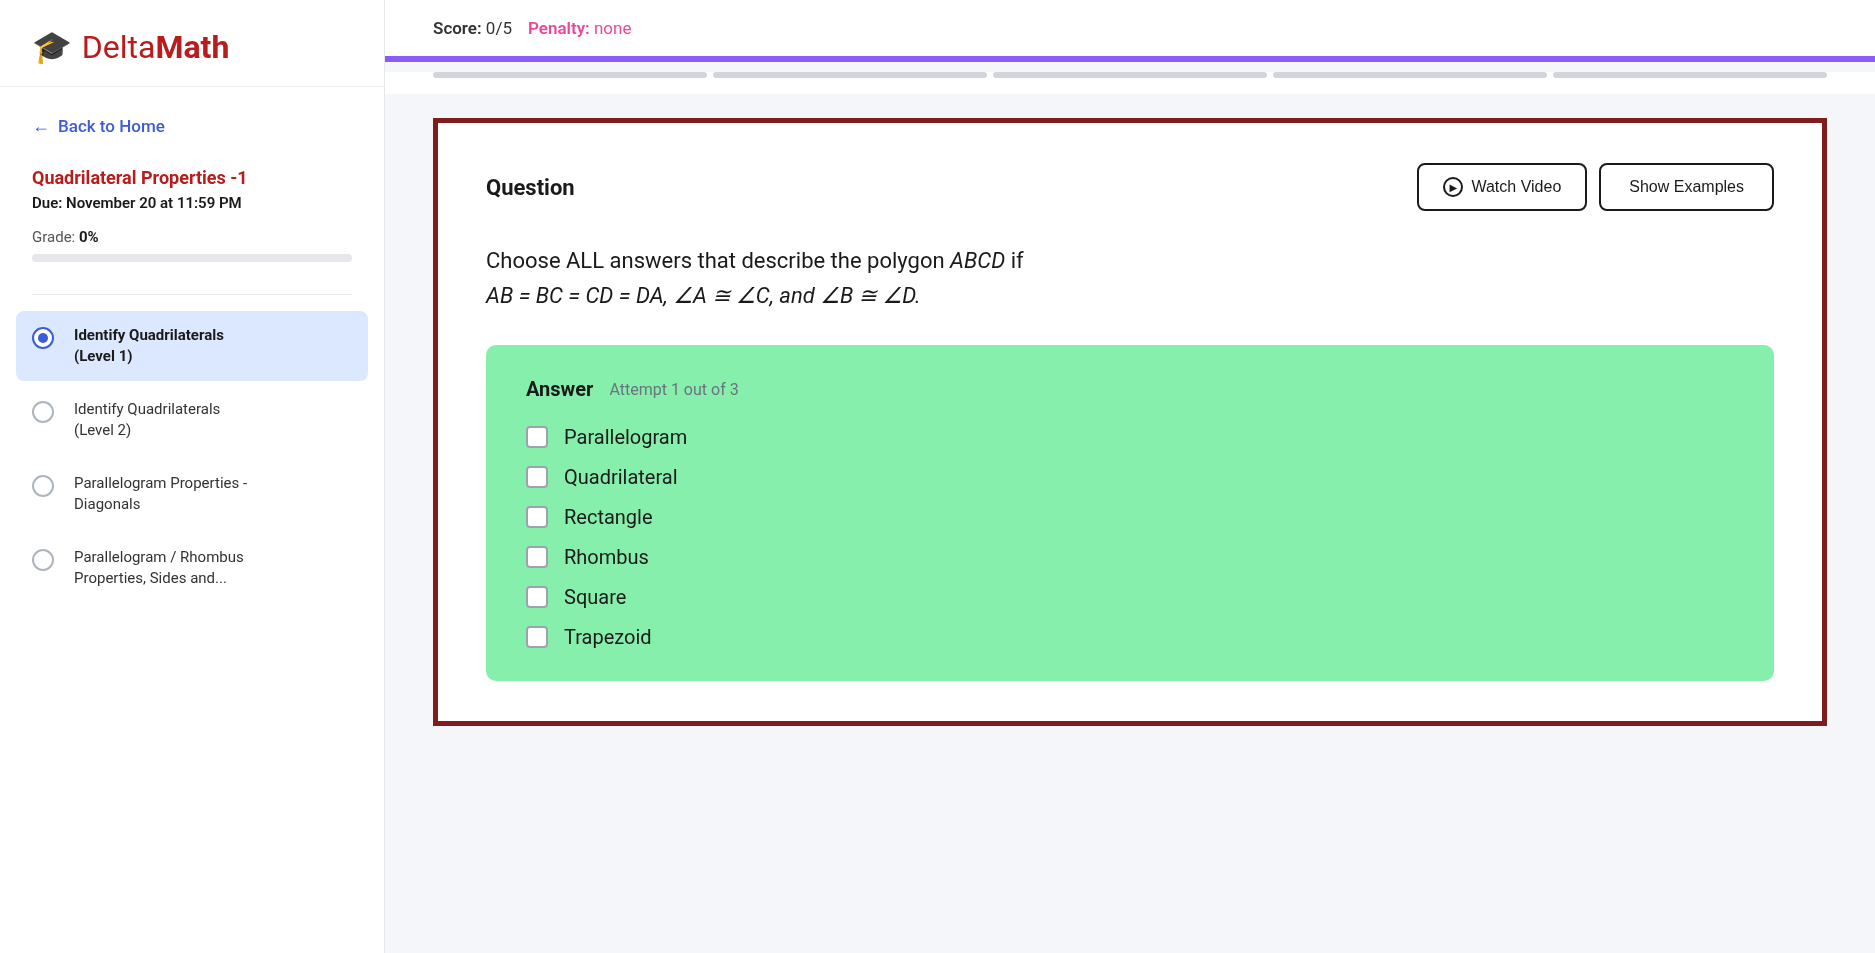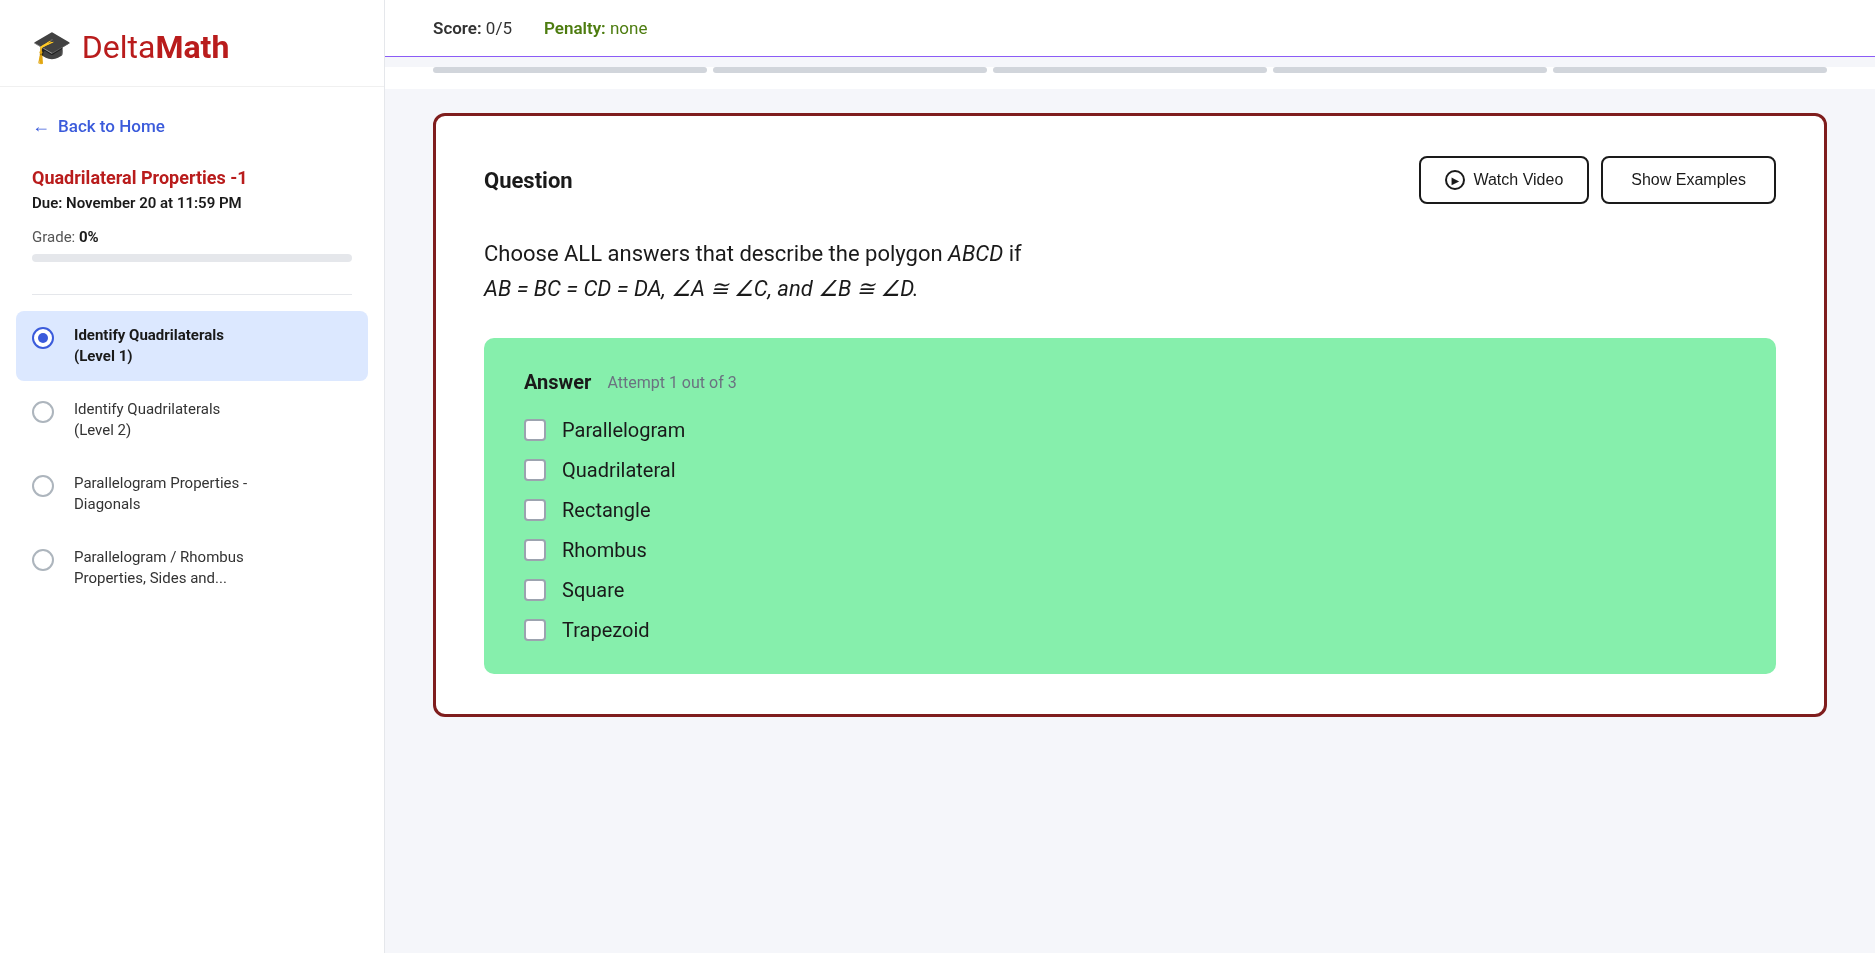--- a/index.html
+++ b/index.html
@@ -178,39 +178,39 @@
     #main {
       flex: 1;
       display: flex;
       flex-direction: column;
       overflow-y: auto;
     }
 
     
     .score-bar {
       background: white;
-      border-bottom: 1px solid #8b5cf6;
+      border-bottom: 6px solid #8b5cf6;
       padding: 18px 48px;
       display: flex;
       align-items: flex-start;
-      gap: 32px;
+      gap: 16px;
     }
 
     .score-text {
       font-size: 17px;
       color: #333;
     }
 
     .score-text strong {
       font-weight: 600;
     }
 
     .penalty-text {
       font-size: 17px;
-      color: #4d7c0f;
+      color: #ec4899;
     }
 
     .penalty-text strong {
       font-weight: 600;
     }
 
     .progress-segments {
       display: flex;
       gap: 6px;
       margin-top: 10px;
@@ -223,22 +223,22 @@
       height: 6px;
       flex: 1;
       background: #d1d5db;
       border-radius: 3px;
     }
 
     
     .question-card {
       margin: 24px 48px;
       background: white;
-      border-radius: 12px;
-      border: 3px solid #7f1d1d;
+      border-radius: 0;
+      border: 5px solid #7f1d1d;
       padding: 40px 48px;
     }
 
     .question-header {
       display: flex;
       align-items: center;
       justify-content: space-between;
       margin-bottom: 32px;
     }
 

